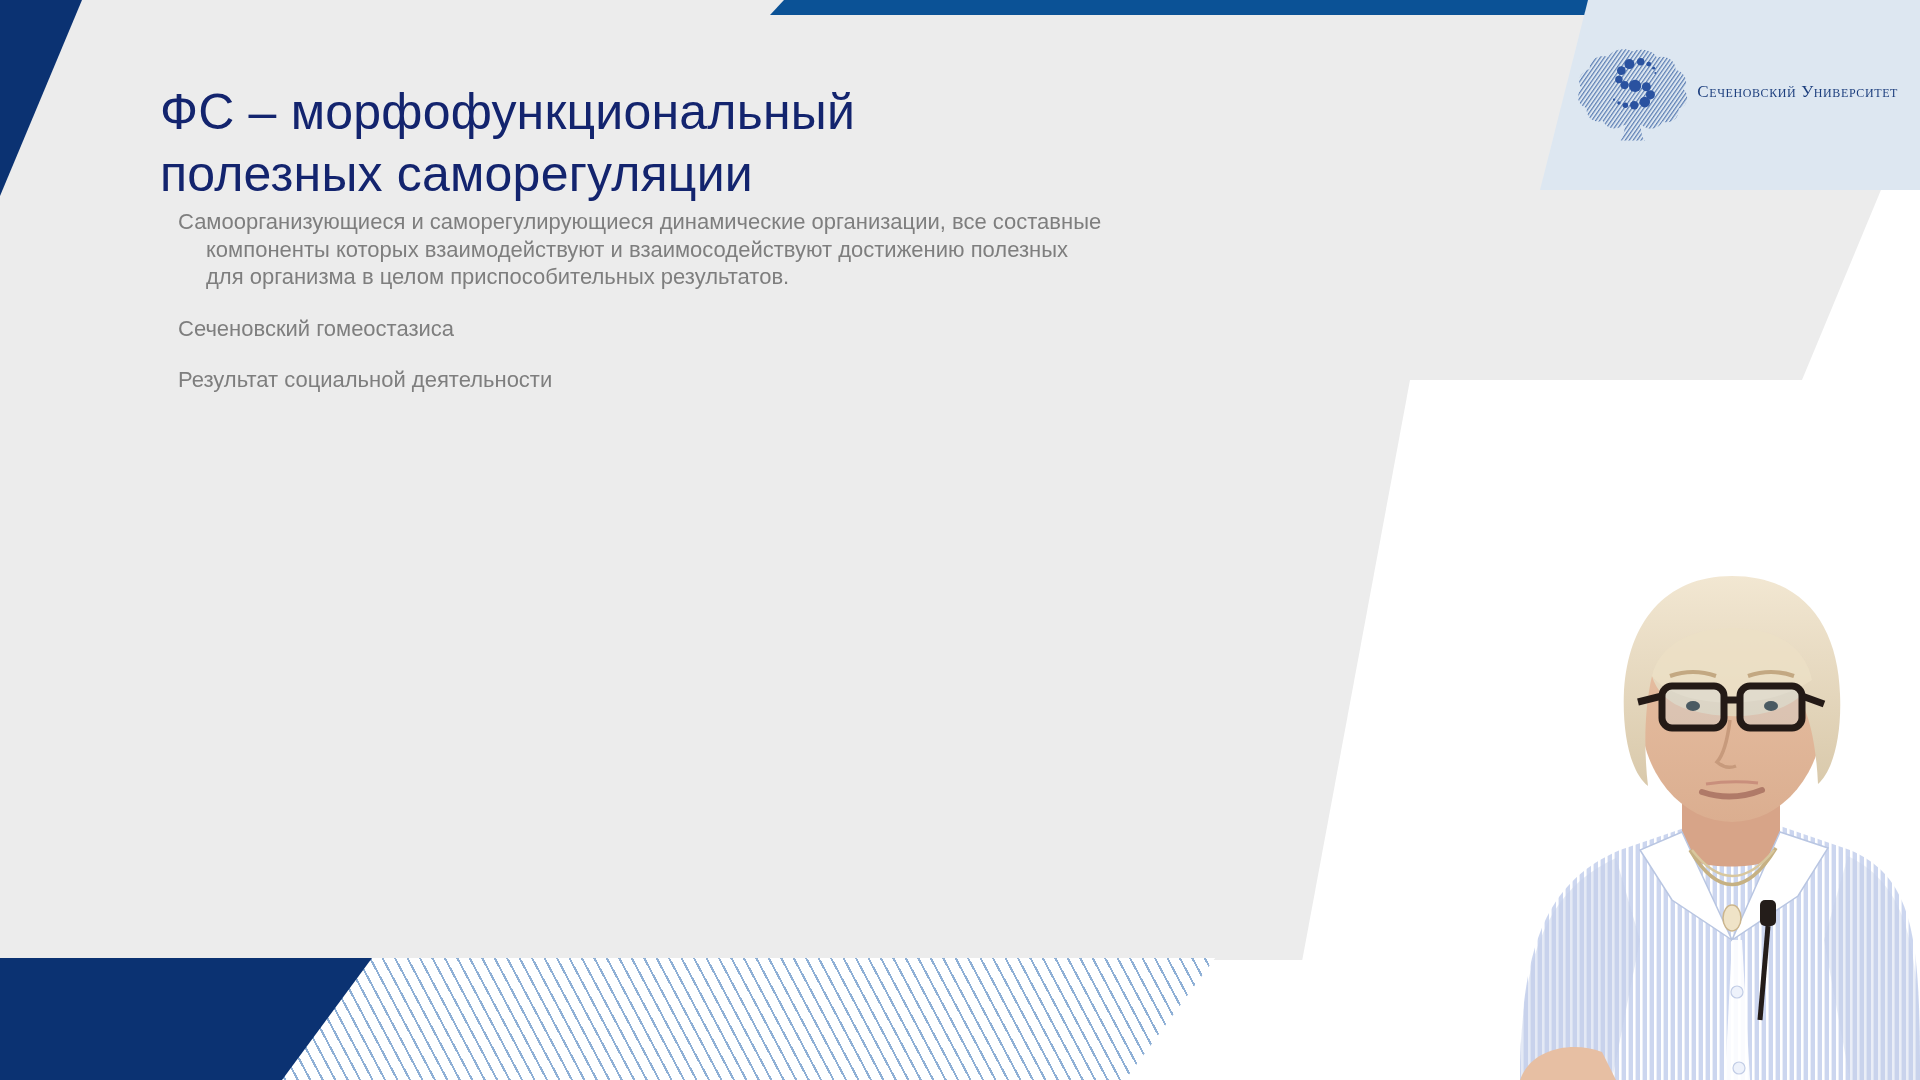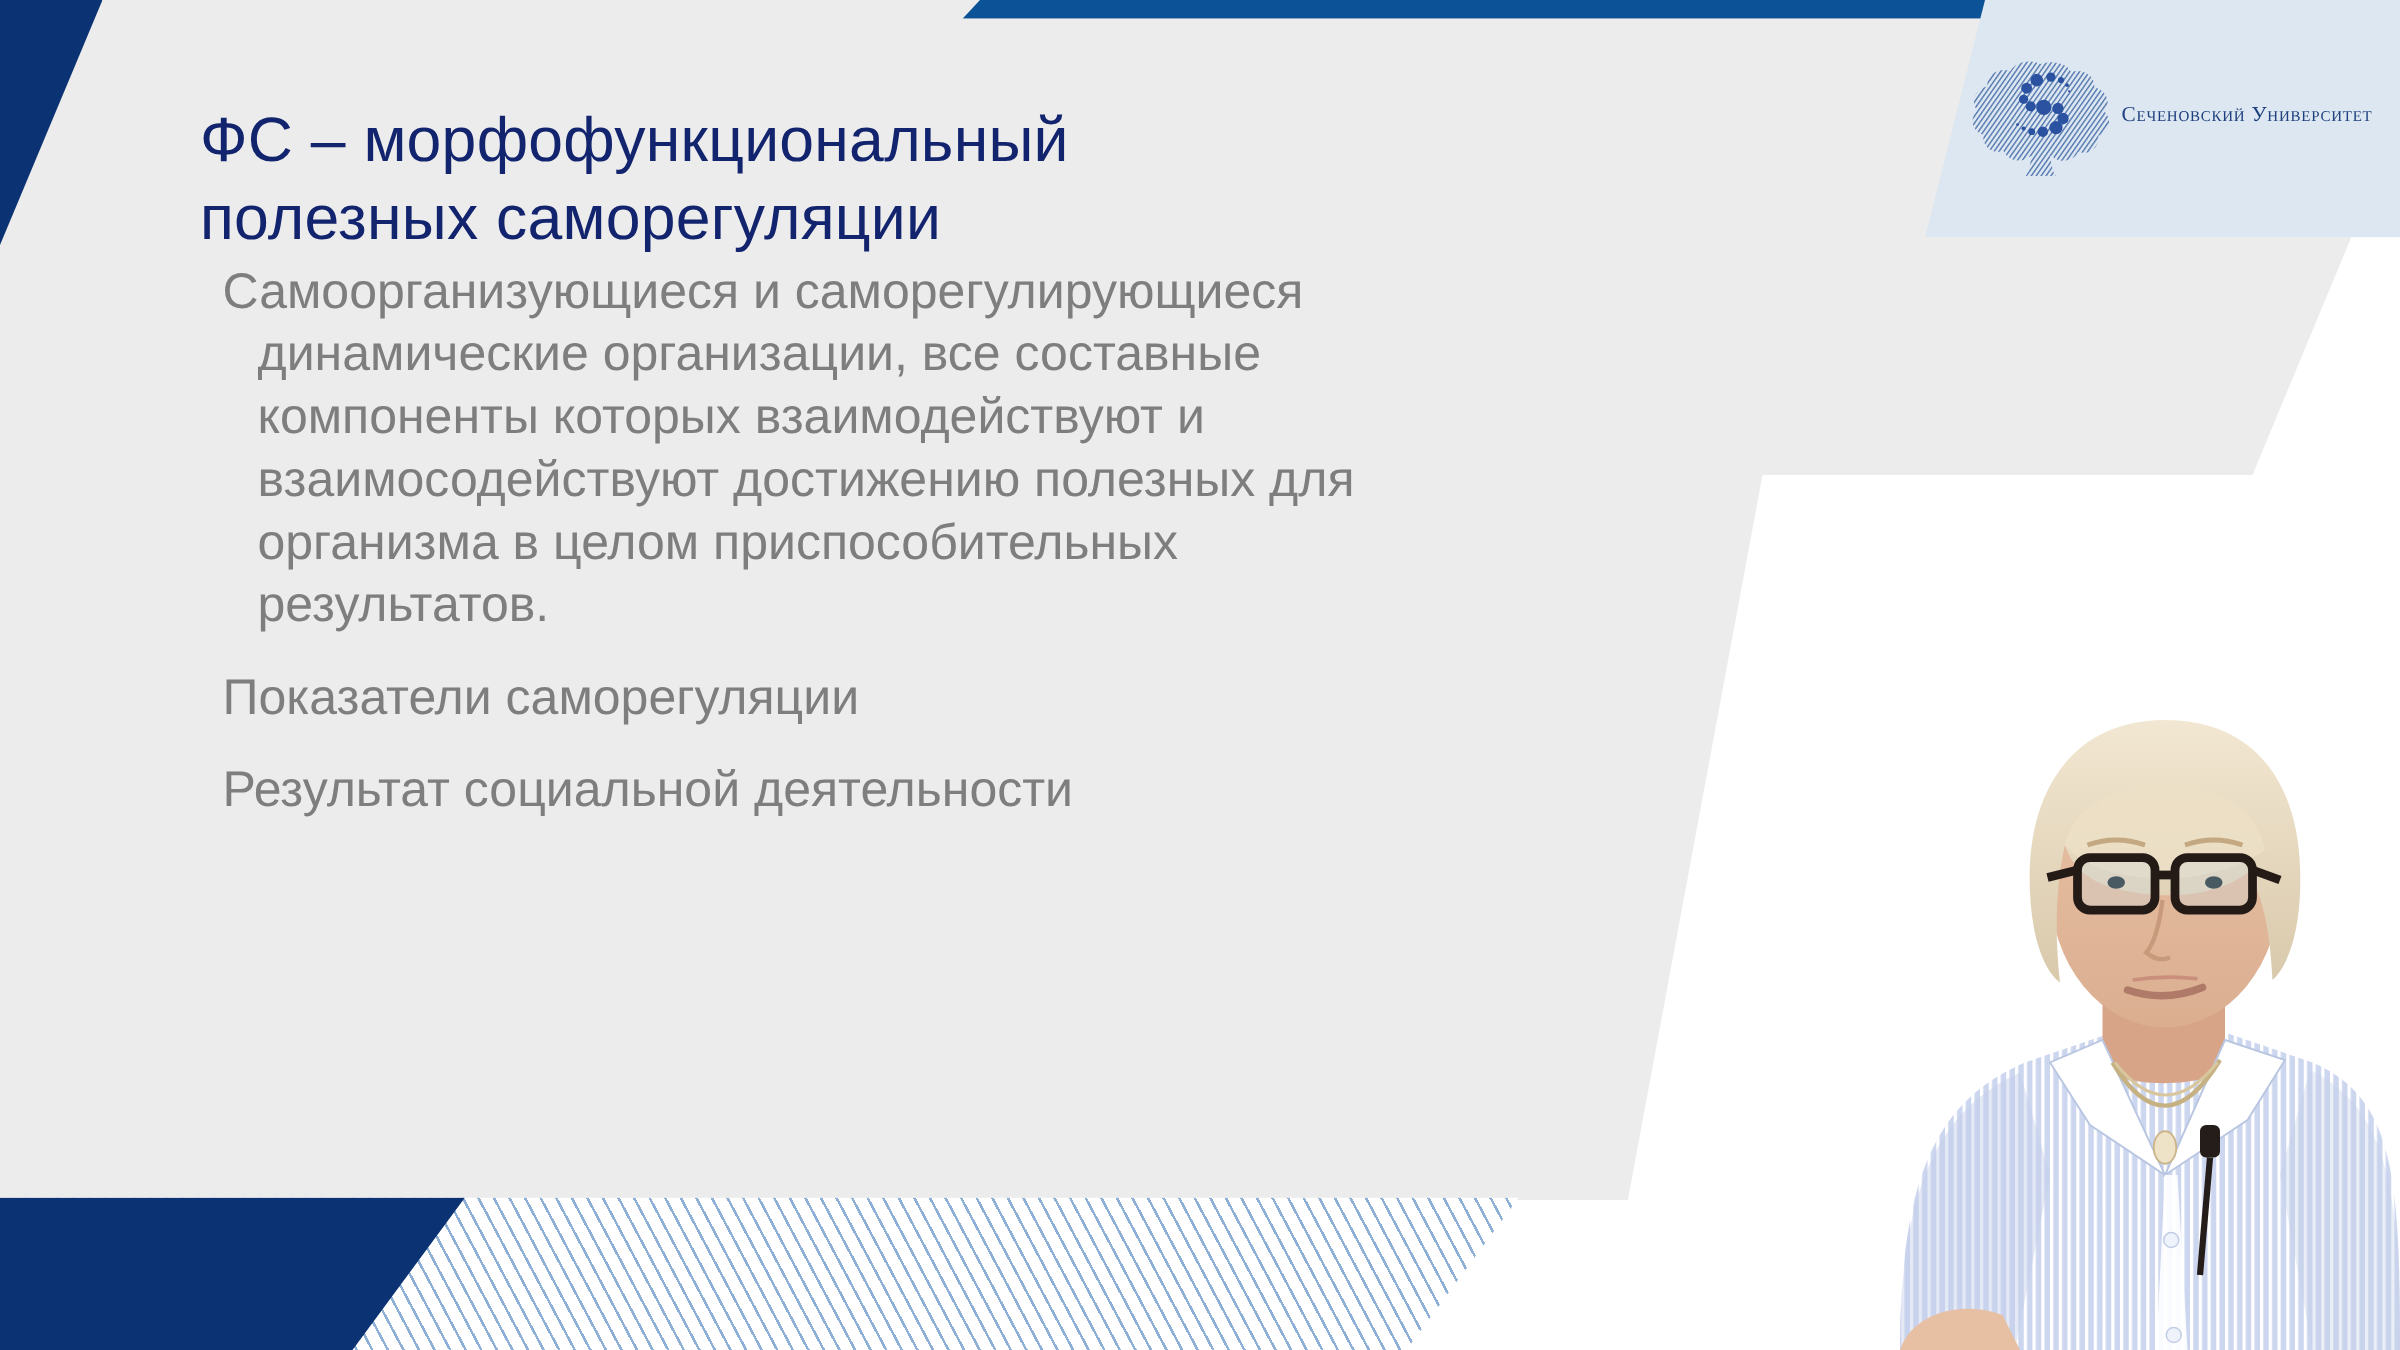--- a/index.html
+++ b/index.html
@@ -60,21 +60,21 @@
     position:absolute;left:160px;top:82px;width:760px;
     color:#13246e;
     font-size:50px;line-height:1.23;font-weight:400;
     letter-spacing:.2px;
   }
   .title .ln{display:block;}
 
   .body-block{
     position:absolute;left:178px;top:208px;width:930px;
     color:#7e7e7e;
-    font-size:40px;line-height:1.255;font-weight:400;
+    font-size:22px;line-height:1.255;font-weight:400;
   }
   .para{
     margin:0 0 24px 0;
     text-indent:0;
     padding-left:28px;
   }
   .para .first{margin-left:-28px;}
   .item{margin:0 0 24px 0;}
   .item:last-child{margin-bottom:0;}
 
@@ -172,21 +172,21 @@
 
   <div class="title">
     <span class="ln">ФС – морфофункциональный</span>
     <span class="ln">полезных саморегуляции</span>
   </div>
 
   <div class="body-block">
     <p class="para">
       <span class="first">Самоорганизующиеся и саморегулирующиеся динамические организации, все составные компоненты которых взаимодействуют и взаимосодействуют достижению полезных для организма в целом приспособительных результатов.</span>
     </p>
-    <p class="item">Показатели саморегуляции</p>
+    <p class="item">Сеченовский гомеостазиса</p>
     <p class="item">Результат социальной деятельности</p>
   </div>
 
   <div class="bottom-band">
     <div class="band-hatch"></div>
     <div class="band-navy"></div>
   </div>
 
   <div class="presenter">
     <svg width="700" height="700" viewBox="0 0 700 700">

